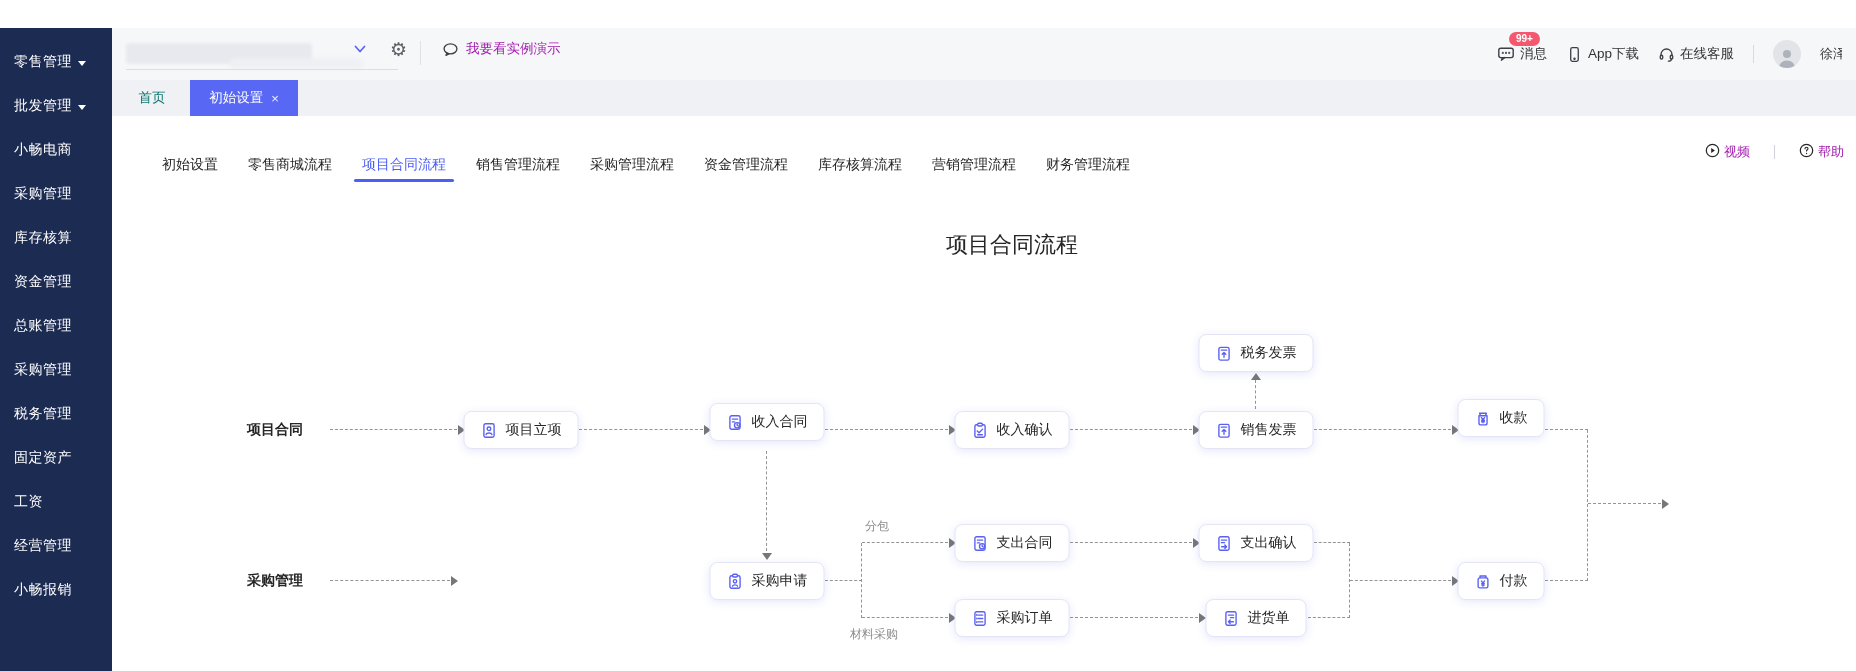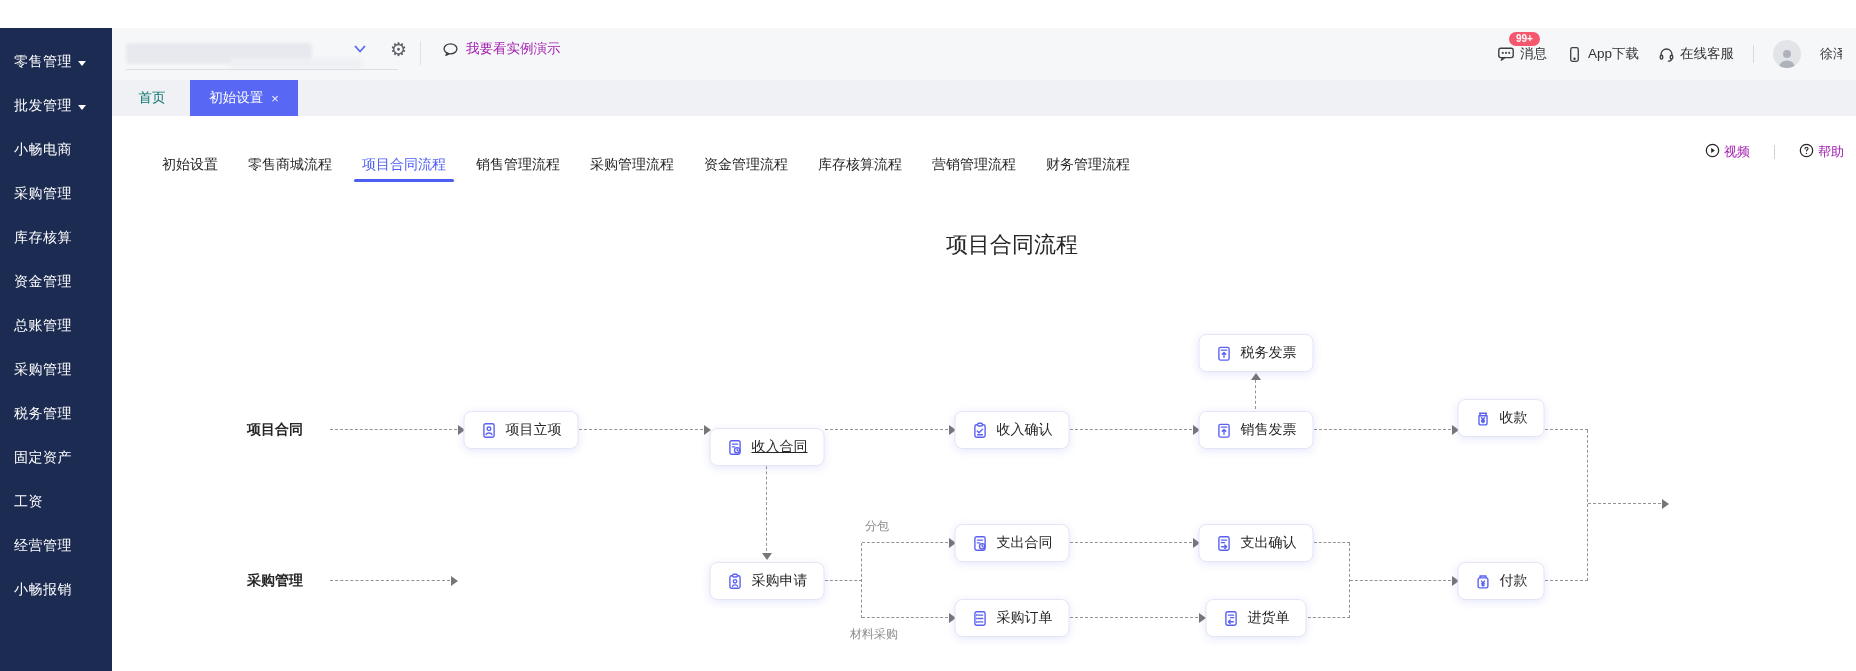--- a/index.html
+++ b/index.html
@@ -301,21 +301,21 @@
         <div class="fnode" style="left: 409px; top: 240px;">
           <span class="node-icon">
             <svg viewBox="0 0 16 16">
               <rect x="3.2" y="1.6" width="9.6" height="12.8" rx="1.6"></rect>
               <circle cx="8" cy="6.4" r="1.7"></circle>
               <path d="M5.2 11.8c.5-1.9 5.1-1.9 5.6 0"></path>
             </svg>
           </span>
           <span>项目立项</span>
         </div>
-        <div class="fnode" style="left: 655px; top: 257px; text-decoration: underline;">
+        <div class="fnode" style="left: 655px; top: 232px;">
           <span class="node-icon">
             <svg viewBox="0 0 16 16">
               <rect x="3.2" y="1.6" width="9.6" height="12.8" rx="1.6"></rect>
               <path d="M5.5 4.8h5M5.5 7.4h2.2"></path>
               <circle cx="10" cy="10.6" r="2.5" class="fw"></circle>
               <path d="M10 9.4v1.2l1 .6"></path>
             </svg>
           </span>
           <span>收入合同</span>
         </div>

